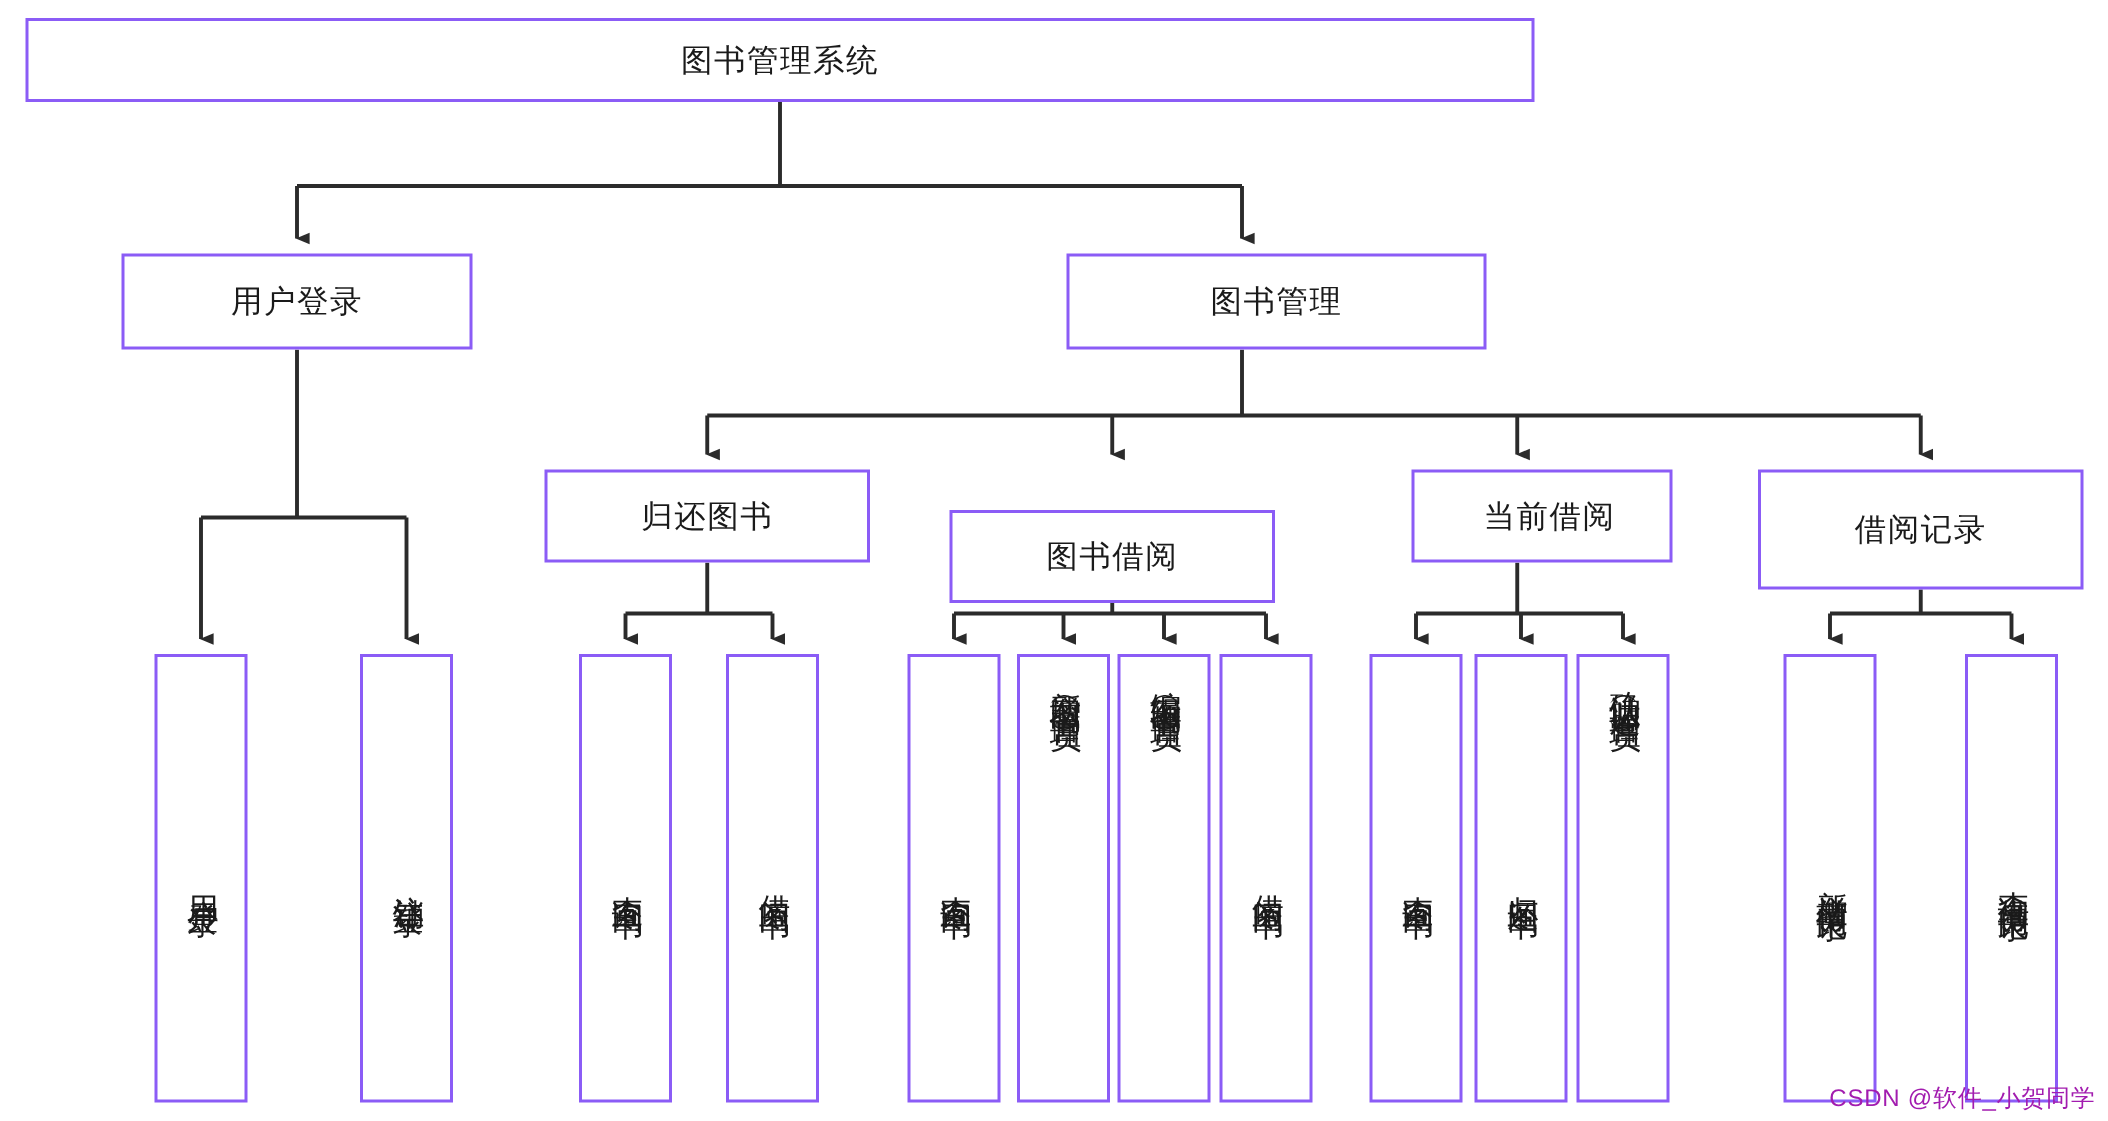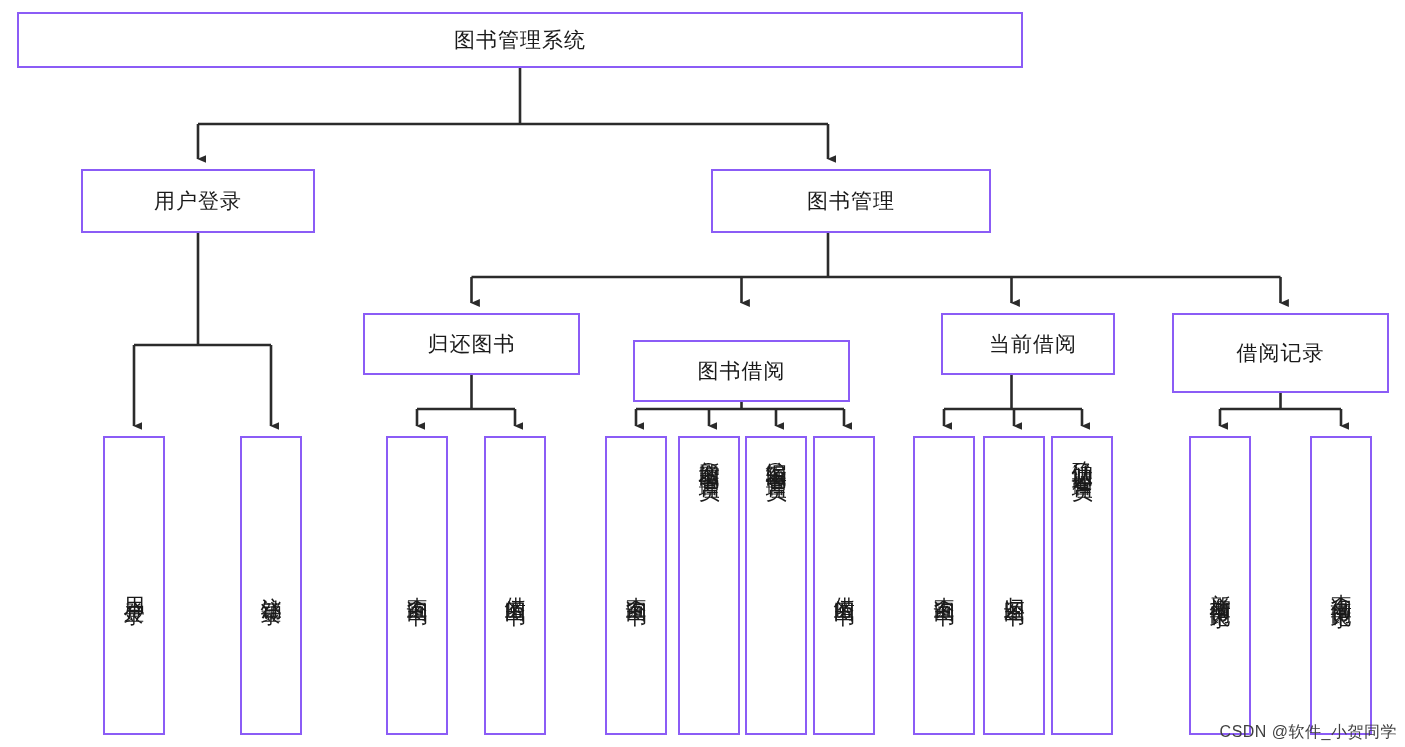--- a/index.html
+++ b/index.html
@@ -55,21 +55,21 @@
   }
   .node.vertical.centered {
     align-items: center;
     padding-top: 0;
   }
   .watermark {
     position: absolute;
     right: 8px;
     bottom: 4px;
     font-size: 16px;
-    color: #404040;
+    color: #a21caf;
     letter-spacing: 0.5px;
     white-space: nowrap;
   }
 </style>
 </head>
 <body>
 
 <div id="canvas">
 
   <svg id="edges" viewBox="0 0 1405 747" width="1405" height="747" xmlns="http://www.w3.org/2000/svg">

